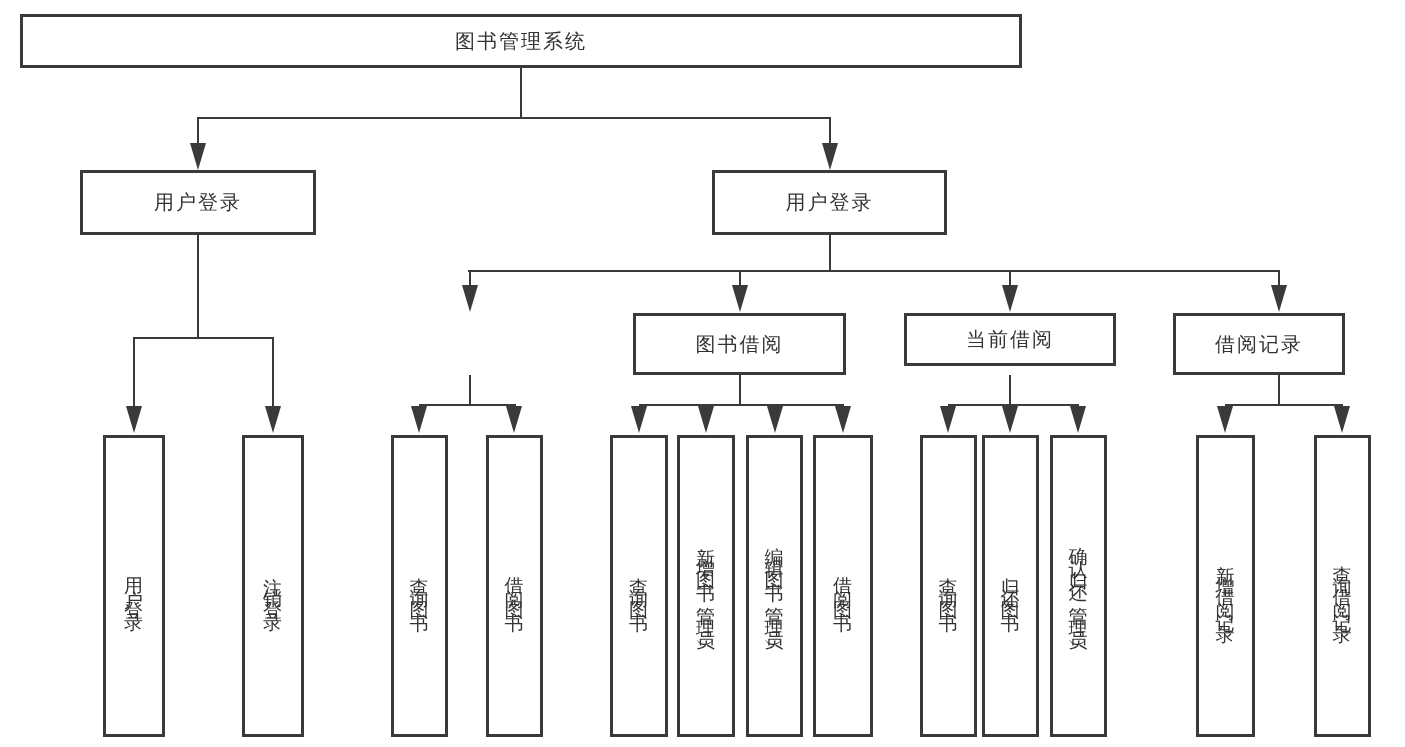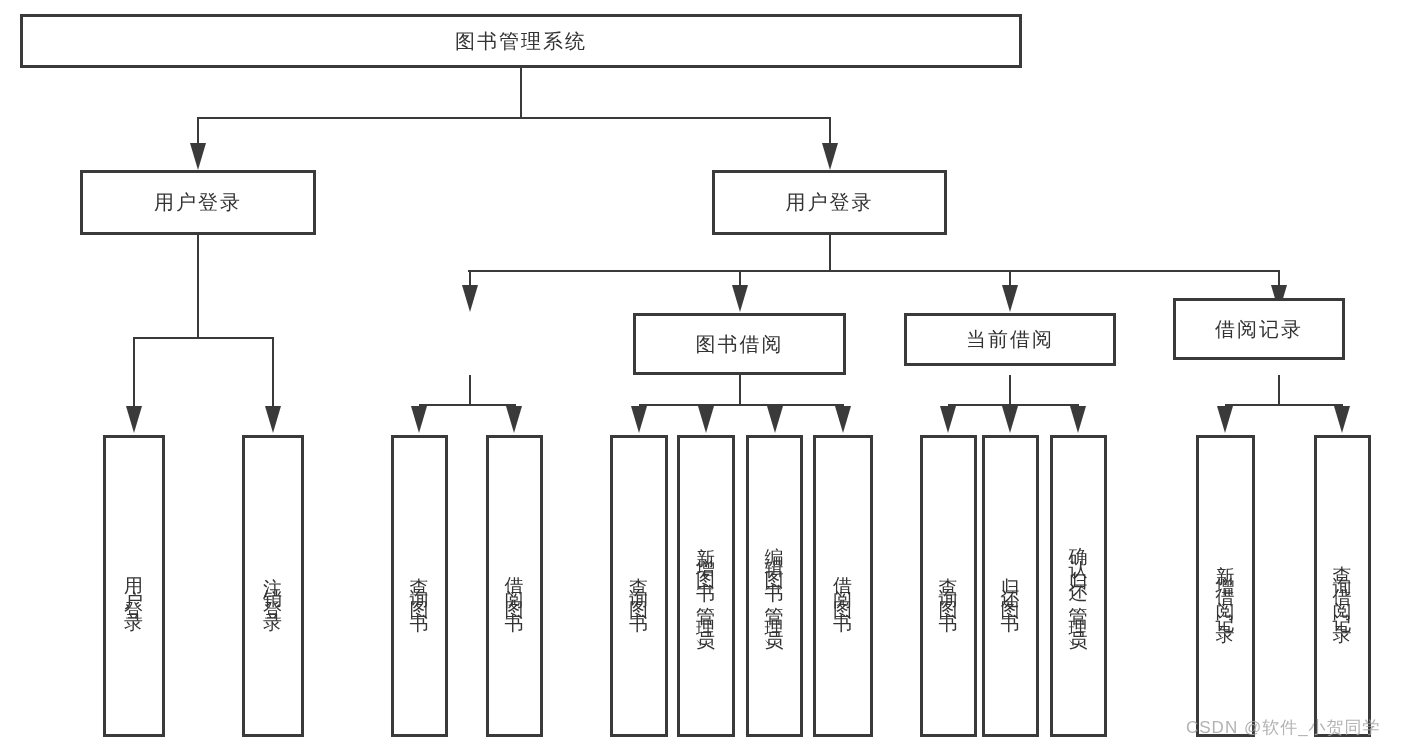--- a/index.html
+++ b/index.html
@@ -106,21 +106,21 @@
   <div class="arr" style="left:462px;  top:285px;"></div>
   <div class="vline" style="left:739px;  top:272px; height:14px;"></div>
   <div class="arr" style="left:732px;  top:285px;"></div>
   <div class="vline" style="left:1009px; top:272px; height:14px;"></div>
   <div class="arr" style="left:1002px; top:285px;"></div>
   <div class="vline" style="left:1278px; top:272px; height:14px;"></div>
   <div class="arr" style="left:1271px; top:285px;"></div>
 
   <div class="hbox" style="left:633px; top:313px; width:213px; height:62px;">图书借阅</div>
   <div class="hbox" style="left:904px; top:313px; width:212px; height:53px;">当前借阅</div>
-  <div class="hbox" style="left:1173px; top:298px; width:172px; height:62px;text-align:right;">借阅记录</div>
+  <div class="hbox" style="left:1173px; top:313px; width:172px; height:62px;text-align:right;">借阅记录</div>
 
   <div class="vline" style="left:469px; top:375px; height:30px;"></div>
   <div class="hline" style="left:419px; top:404px; width:97px;"></div>
   <div class="arr" style="left:411px; top:406px;"></div>
   <div class="arr" style="left:506px; top:406px;"></div>
 
   <div class="vline" style="left:739px; top:375px; height:30px;"></div>
   <div class="hline" style="left:639px; top:404px; width:205px;"></div>
   <div class="arr" style="left:631px; top:406px;"></div>
   <div class="arr" style="left:698px; top:406px;"></div>
@@ -171,15 +171,14 @@
   <div class="vbox" style="left:1050px; width:57px;">
     <span>确认归还（管理员）</span>
   </div>
   <div class="vbox" style="left:1196px; width:59px;">
     <span>新增借阅记录</span>
   </div>
   <div class="vbox" style="left:1314px; width:57px;">
     <span>查询借阅记录</span>
   </div>
 
-  <div class="watermark">CSDN @软件_小贺同学</div>
 
 </div>
 
 </body></html>

